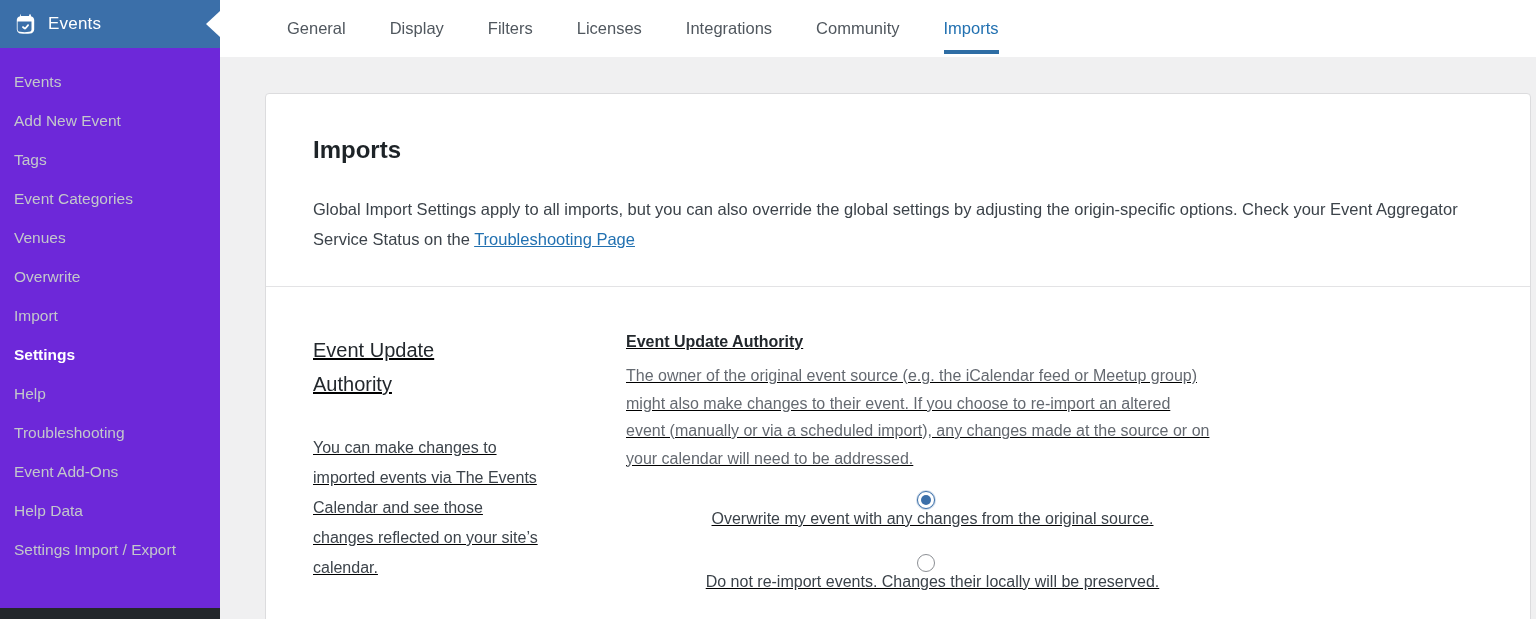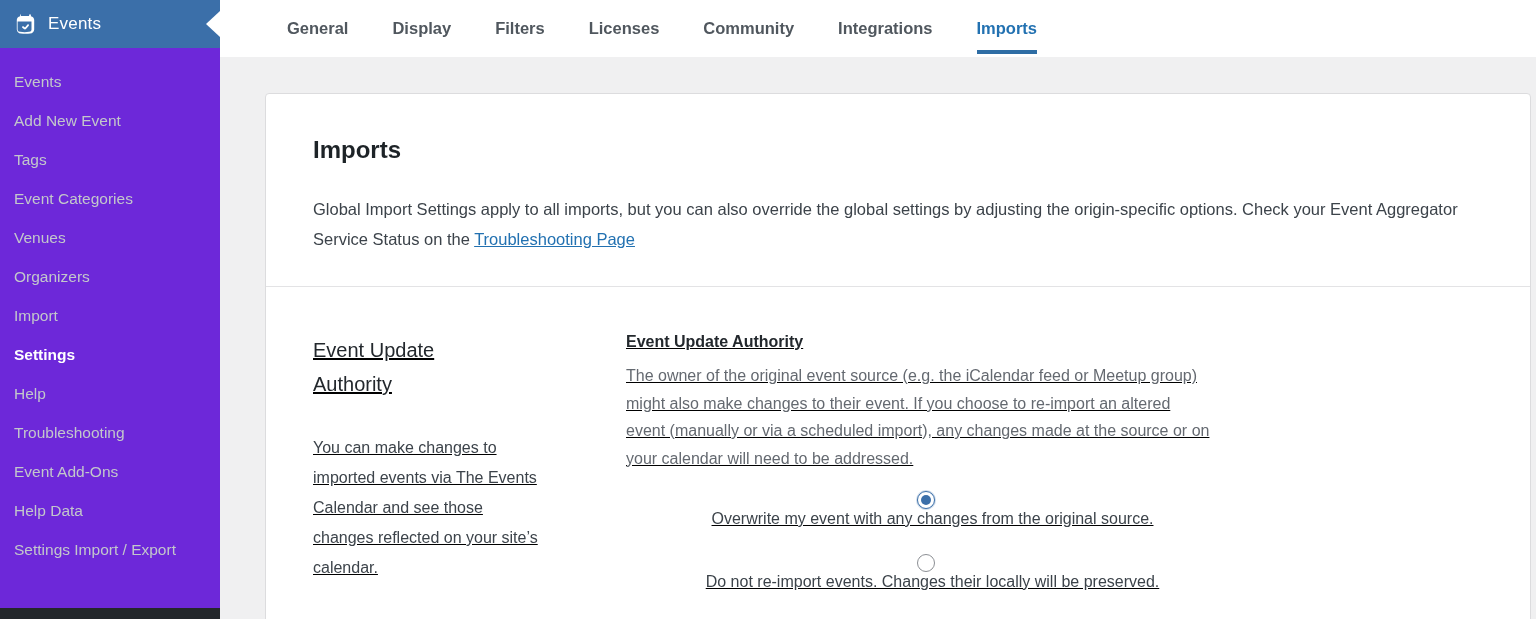--- a/index.html
+++ b/index.html
@@ -57,21 +57,21 @@
     position: absolute; left: 220px; top: 0;
     width: 1316px; height: 57px;
     background: #ffffff;
     display: flex; align-items: stretch;
     padding-left: 67px;
   }
   .tab {
     position: relative;
     display: flex; align-items: center;
     margin-right: 44px;
-    font-size: 16.5px; font-weight: bold;
+    font-size: 16.5px; font-weight: normal;
     color: #50575e;
     cursor: pointer;
     white-space: nowrap;
   }
   .tab.active { color: #2271b1; }
   .tab.active::after {
     content: "";
     position: absolute; left: 0; right: 0; bottom: 3px;
     height: 4px; background: #2e6da4;
   }
@@ -185,21 +185,21 @@
   <li><span>Events</span></li>
 
   <li><span>Add New Event</span></li>
 
   <li><span>Tags</span></li>
 
   <li><span>Event Categories</span></li>
 
   <li><span>Venues</span></li>
 
-  <li><span>Organizers</span></li>
+  <li><span>Overwrite</span></li>
 
   <li><span>Import</span></li>
 
   <li class="active"><span>Settings</span></li>
 
   <li><span>Help</span></li>
 
   <li><span>Troubleshooting</span></li>
 
   <li><span>Event Add-Ons</span></li>
@@ -222,25 +222,25 @@
 
   <div class="tab">
       <span>Filters</span>
     </div>
 
   <div class="tab">
       <span>Licenses</span>
     </div>
 
   <div class="tab">
+      <span>Integrations</span>
+    </div>
+
+  <div class="tab">
       <span>Community</span>
-    </div>
-
-  <div class="tab">
-      <span>Integrations</span>
     </div>
 
   <div class="tab active">
       <span>Imports</span>
     </div>
 </div>
 
 <div class="content">
   <div class="card">
     <h1 class="page-title">Imports</h1>

